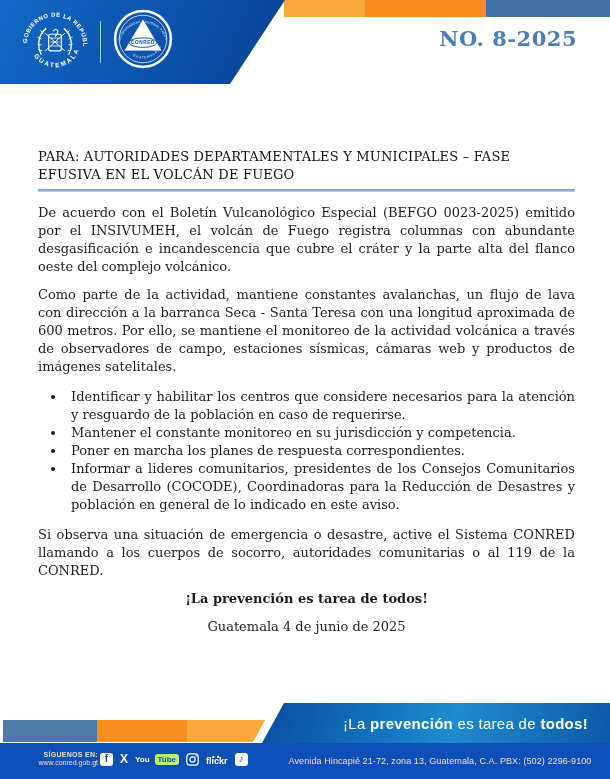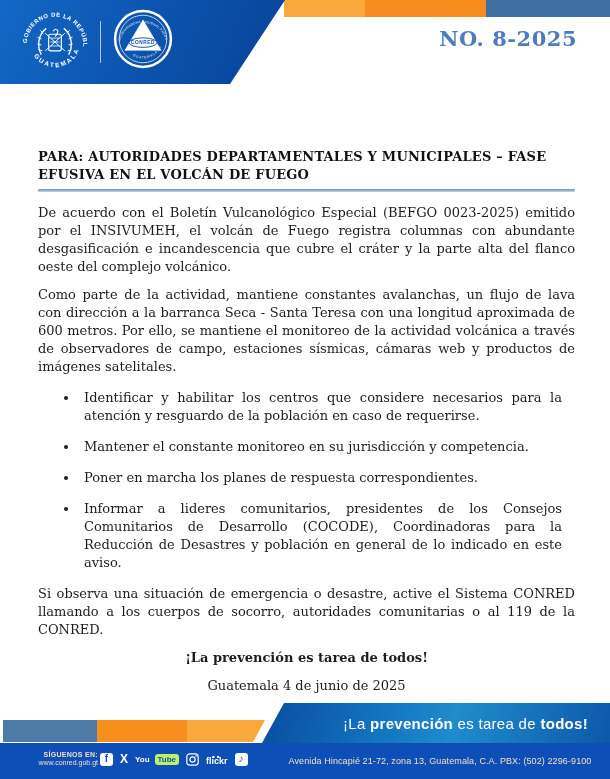--- a/index.html
+++ b/index.html
@@ -33,35 +33,35 @@
     font-family:"DejaVu Serif", serif; font-weight:bold;
     font-size:21px; line-height:26px; color:#4b7dbe; letter-spacing:0.5px;
   }
 
   
   .doc-body {
     position:absolute; left:38px; right:35px; top:148px;
     color:#1d1d1d; font-size:13px; line-height:18px;
   }
   .doc-heading {
-    font-weight:bold; letter-spacing:0.2px; color:#111;
+    font-weight:normal; letter-spacing:0.2px; color:#111;
     text-align:left;
   }
   .heading-rule {
     height:3px; margin-top:5px; border:none;
     background:linear-gradient(180deg,#6a92c2,#c2d3e7);
     border-radius:1px;
   }
   .doc-body p { margin:10px 0 0; text-align:justify; }
   p.para-gap { margin-top:12px; }
   .doc-body ul {
     margin:12px 0 0 28px; padding:0;
   }
   .doc-body li {
-    text-align:justify; padding-left:5px; margin:13px;
+    text-align:justify; padding-left:5px; margin:0;
   }
   .doc-slogan {
     margin-top:20px; text-align:center !important; font-weight:bold;
   }
   .doc-dateline {
     margin-top:30px; text-align:center !important;
   }
 
   
   .footer-stripes {

